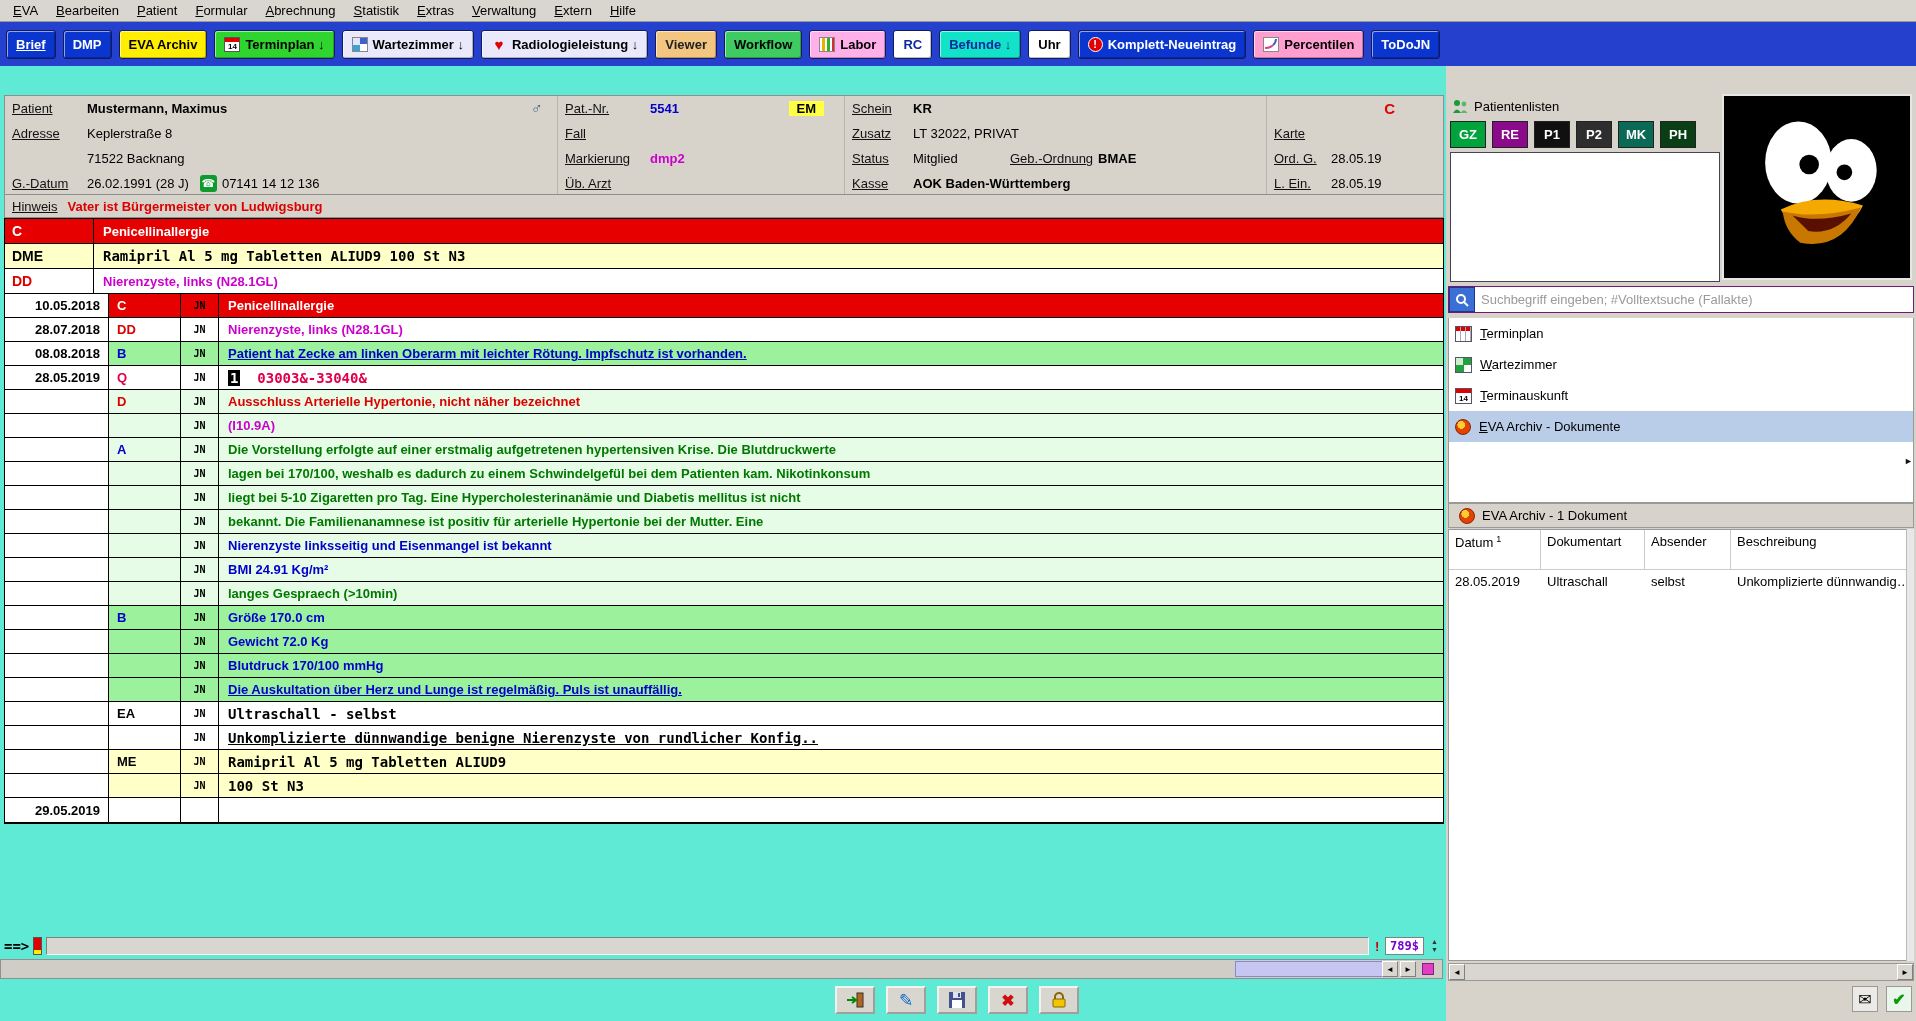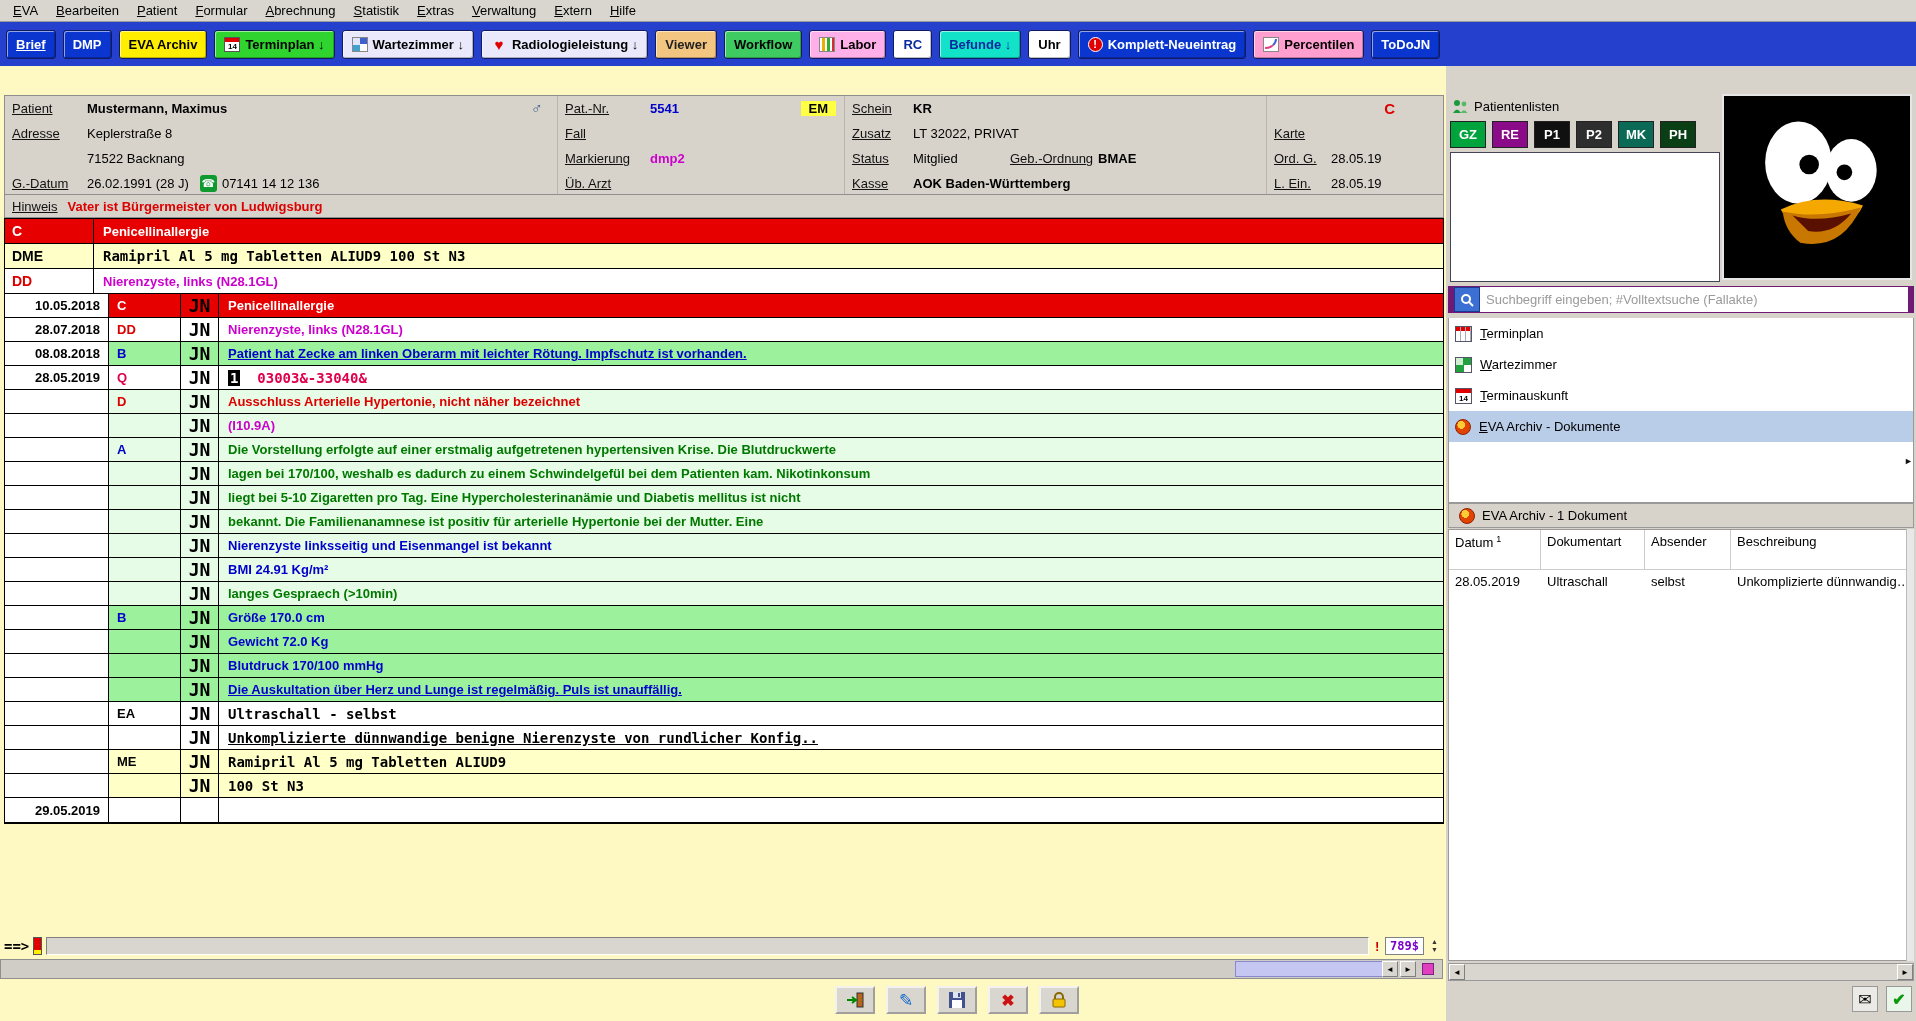--- a/index.html
+++ b/index.html
@@ -1,18 +1,18 @@
 <!DOCTYPE html>
 <html><head>
 <meta charset="utf-8">
 <style>
   *{margin:0;padding:0;box-sizing:border-box;}
   html,body{width:1916px;height:1021px;overflow:hidden;}
   body{font-family:"Liberation Sans",sans-serif;background:#cbc7bf;font-size:13px;color:#000;}
-  .screen{position:relative;width:1916px;height:1021px;background:#fef9c3;overflow:hidden;}
+  .screen{position:relative;width:1916px;height:1021px;background:#5eead4;overflow:hidden;}
 
   
   .menubar{position:absolute;top:0;left:0;width:100%;height:22px;background:#d9d6cf;border-bottom:1px solid #9a9a9a;display:flex;align-items:center;padding-left:4px;}
   .menu-item{display:inline-block;padding:2px 9px;cursor:default;}
   .menu-item::first-letter{text-decoration:underline;}
 
   
   .toolbar{position:absolute;top:22px;left:0;width:100%;height:44px;background:#2440cc;display:flex;align-items:center;gap:7px;padding:0 6px;}
   .tbtn{height:29px;border:1px solid #101a60;border-radius:3px;display:inline-flex;align-items:center;gap:5px;padding:0 9px;font-size:13px;font-weight:bold;font-family:"Liberation Sans",sans-serif;cursor:pointer;box-shadow:inset 1px 1px 0 rgba(255,255,255,.55), inset -1px -1px 0 rgba(0,0,0,.25);}
   .ticon{width:16px;height:15px;display:inline-flex;align-items:center;justify-content:center;flex:0 0 auto;}
@@ -31,42 +31,42 @@
   .ph-col2{width:287px;border-left:1px solid #b9b5ad;}
   .ph-col3{width:422px;border-left:1px solid #b9b5ad;}
   .ph-col4{flex:1;border-left:1px solid #b9b5ad;}
   .ph-row{height:25px;display:flex;align-items:center;gap:5px;padding-left:7px;}
   .ph-label{text-decoration:underline;color:#111;cursor:pointer;flex:0 0 auto;}
   .w70{width:70px;} .w80{width:80px;} .w56{width:56px;} .w52{width:52px;}
   .bold{font-weight:bold;}
   .male-icon{margin-left:auto;margin-right:14px;color:#44688c;font-size:16px;}
   .phone-icon{width:17px;height:17px;background:#0f9a30;border-radius:3px;color:#fff;display:inline-flex;align-items:center;justify-content:center;font-size:11px;margin-left:6px;}
   .patnr-value{color:#0000cc;font-weight:bold;}
-  .em-badge{margin-left:auto;margin-right:8px;background:#ffff44;font-weight:bold;padding:0 8px;}
+  .em-badge{margin-left:auto;margin-right:20px;background:#ffff44;font-weight:bold;padding:0 8px;}
   .mark-value{color:#cc00cc;font-weight:bold;}
   .flag-c{margin-left:auto;margin-right:48px;color:#e00000;font-weight:bold;font-size:15px;}
 
   
   .hinweis{position:absolute;top:195px;left:4px;width:1440px;height:23px;background:#d7d3cb;border:1px solid #8f8f8f;border-top:none;display:flex;align-items:center;gap:10px;padding-left:7px;}
   .hinweis-text{color:#dd0000;font-weight:bold;}
 
   
   .fixedrows{position:absolute;top:218px;left:4px;width:1440px;border-top:1px solid #000;}
   .frow{display:flex;height:25px;align-items:stretch;border-bottom:1px solid #000;border-left:1px solid #000;border-right:1px solid #000;}
   .fcode{width:88px;padding-left:7px;font-weight:bold;display:flex;align-items:center;font-size:14px;}
   .ftext{flex:1;padding-left:9px;font-weight:bold;border-left:1px solid #000;display:flex;align-items:center;}
 
   
   .journal{position:absolute;top:293px;left:4px;width:1440px;background:#fff;border:1px solid #000;border-bottom:2px solid #000;}
   .jrow{display:flex;height:24px;border-bottom:1px solid #000;align-items:stretch;}
   .jrow:last-child{border-bottom:none;}
   .jc{display:flex;align-items:center;}
   .jdate{width:104px;justify-content:flex-end;padding-right:8px;font-weight:bold;font-size:13px;background:#fff;border-right:1px solid #000;}
   .jtype{width:72px;padding-left:8px;font-weight:bold;font-size:13px;border-right:1px solid #000;}
-  .jjn{width:38px;justify-content:center;font-weight:bold;font-size:18px;font-family:"DejaVu Sans Mono",monospace;border-right:1px solid #000;}
+  .jjn{width:38px;justify-content:center;font-weight:bold;font-size:10px;font-family:"DejaVu Sans Mono",monospace;border-right:1px solid #000;}
   .jtext{flex:1;padding-left:9px;white-space:pre;overflow:hidden;font-weight:bold;}
   .f-sans{font-size:13px;font-family:"Liberation Sans",sans-serif;}
   .f-mono{font-size:14px;font-family:"DejaVu Sans Mono",monospace;}
   .bg-red{background:#e60000;} .bg-green{background:#9cf19c;} .bg-palegreen{background:#e6fce6;}
   .bg-yellow{background:#ffffc8;text-align:right;} .bg-white{background:#ffffff;}
   .tx-white{color:#fff;} .tx-black{color:#000;} .tx-blue{color:#0000cc;} .tx-green{color:#007800;}
   .tx-magenta{color:#cc00cc;} .tx-red{color:#dd0000;} .tx-crimson{color:#e0004c;}
   .u{text-decoration:underline;}
   .cursor{background:#000;color:#fff;padding:0 2px;}
 
@@ -90,21 +90,21 @@
   .bbtn{width:40px;height:28px;background:#d9d6cf;border:2px outset #f4f2ee;display:flex;align-items:center;justify-content:center;cursor:pointer;font-size:17px;}
   .glyph-edit{color:#0a66cc;font-size:17px;} .glyph-del{color:#cc1111;font-size:16px;font-weight:bold;}
 
   
   .rightpanel{position:absolute;top:66px;left:1446px;width:470px;height:955px;background:#d7d3cb;}
   .rp-header{position:absolute;top:29px;left:4px;width:270px;height:22px;display:flex;align-items:center;gap:6px;padding-left:2px;}
   .rp-btnrow{position:absolute;top:55px;left:4px;display:flex;gap:6px;}
   .plbtn{width:36px;height:27px;color:#fff;font-weight:bold;font-size:13px;border:1px solid #222;cursor:pointer;font-family:"Liberation Sans",sans-serif;}
   .rp-listbox{position:absolute;top:86px;left:4px;width:270px;height:130px;background:#fff;border:1px solid #445;}
   .rp-photo{position:absolute;top:28px;left:276px;width:190px;height:186px;background:#000;border:2px solid #e6e6e6;}
-  .rp-search{position:absolute;top:220px;left:2px;width:466px;height:27px;display:flex;align-items:center;background:#fff;border:6px solid #701a75;}
+  .rp-search{position:absolute;top:220px;left:2px;width:466px;height:27px;display:flex;align-items:center;background:#fff;border:1px solid #701a75;}
   .rp-search-btn{width:26px;height:25px;background:#3c6fd4;border:1px solid #1a3a90;display:flex;align-items:center;justify-content:center;cursor:pointer;}
   .rp-search-input{flex:1;height:25px;border:none;outline:none;padding:0 6px;font-size:13px;font-family:"Liberation Sans",sans-serif;color:#000;}
   .rp-search-input::placeholder{color:#9a9a9a;}
   .rp-nav{position:absolute;top:252px;left:2px;width:466px;height:185px;background:#fff;border:1px solid #999;border-top:none;}
   .rnav{height:31px;display:flex;align-items:center;gap:8px;padding-left:6px;cursor:pointer;}
   .rnav.sel{background:#b9cde9;}
   .rnav-label::first-letter{text-decoration:underline;}
   .nicon{width:17px;height:16px;display:inline-flex;align-items:flex-end;justify-content:center;flex:0 0 auto;font-size:8px;font-weight:bold;color:#000;}
   .nicon-cal{background:repeating-linear-gradient(90deg,transparent 0 4px,#aab 4px 5px),linear-gradient(#e00000 0 4px,#fff 4px);border:1px solid #556;}
   .nicon-cal14{background:linear-gradient(#e00000 0 4px,#fff 4px);border:1px solid #556;}

